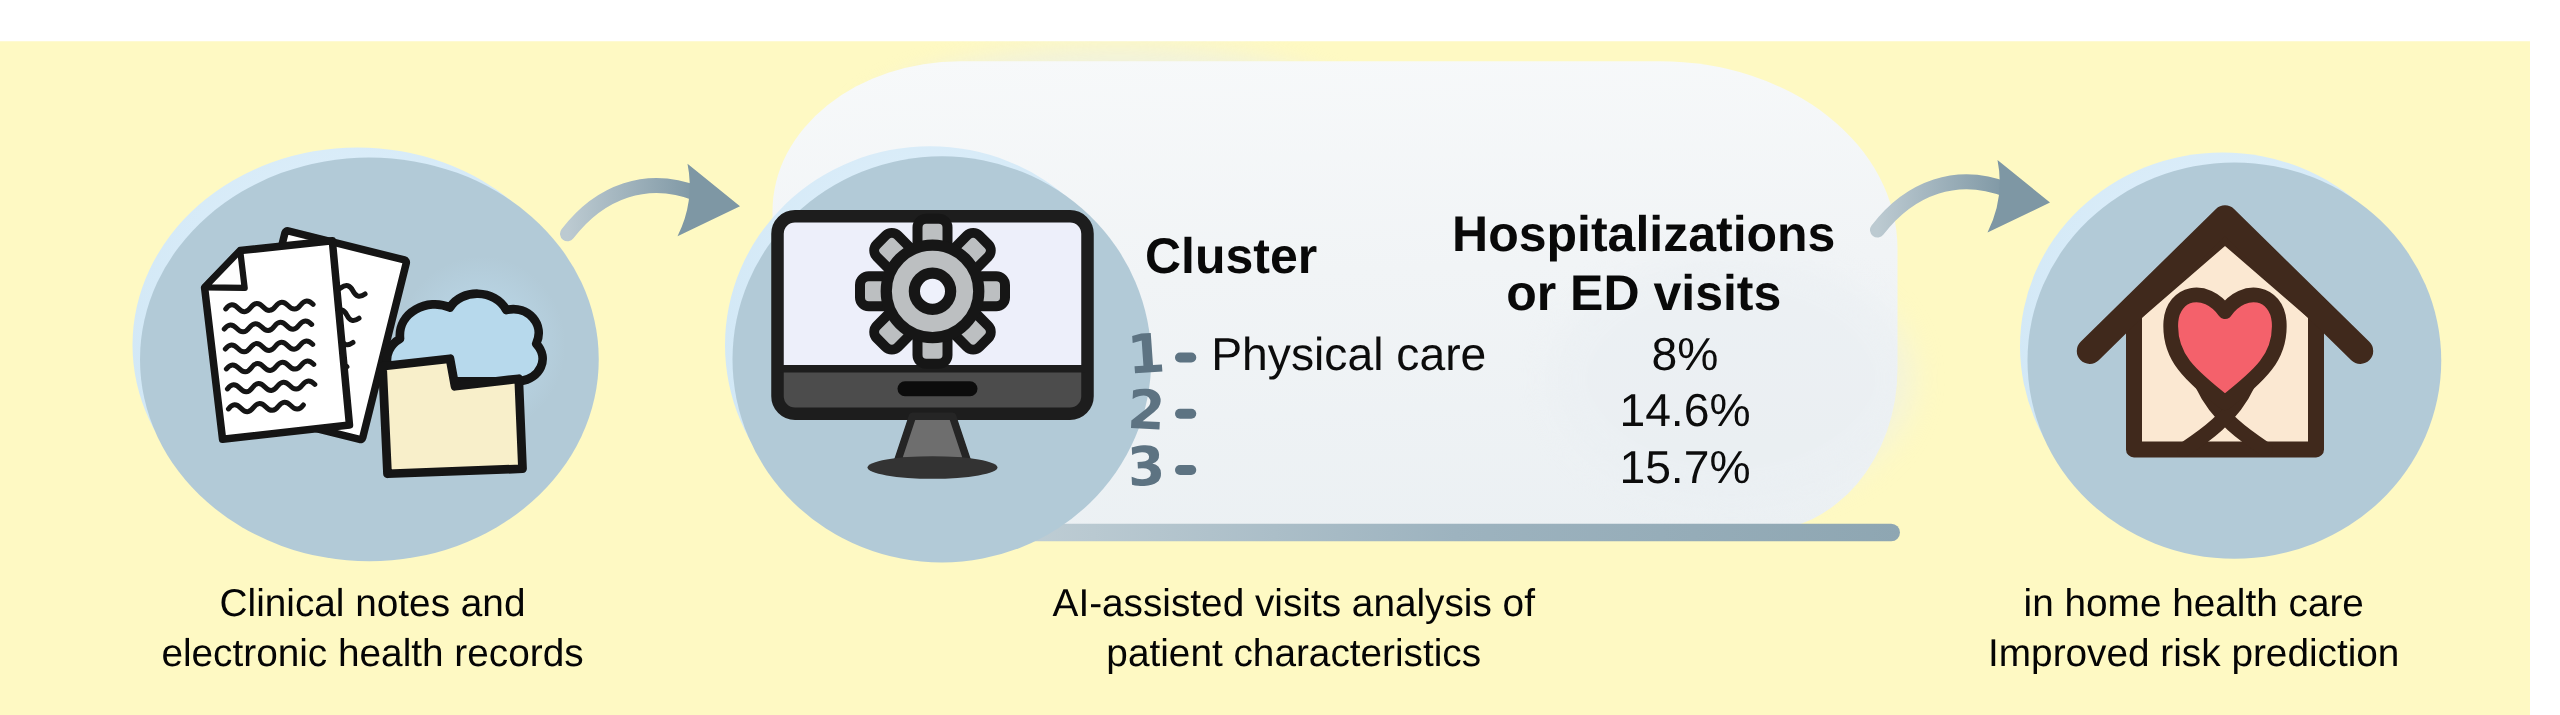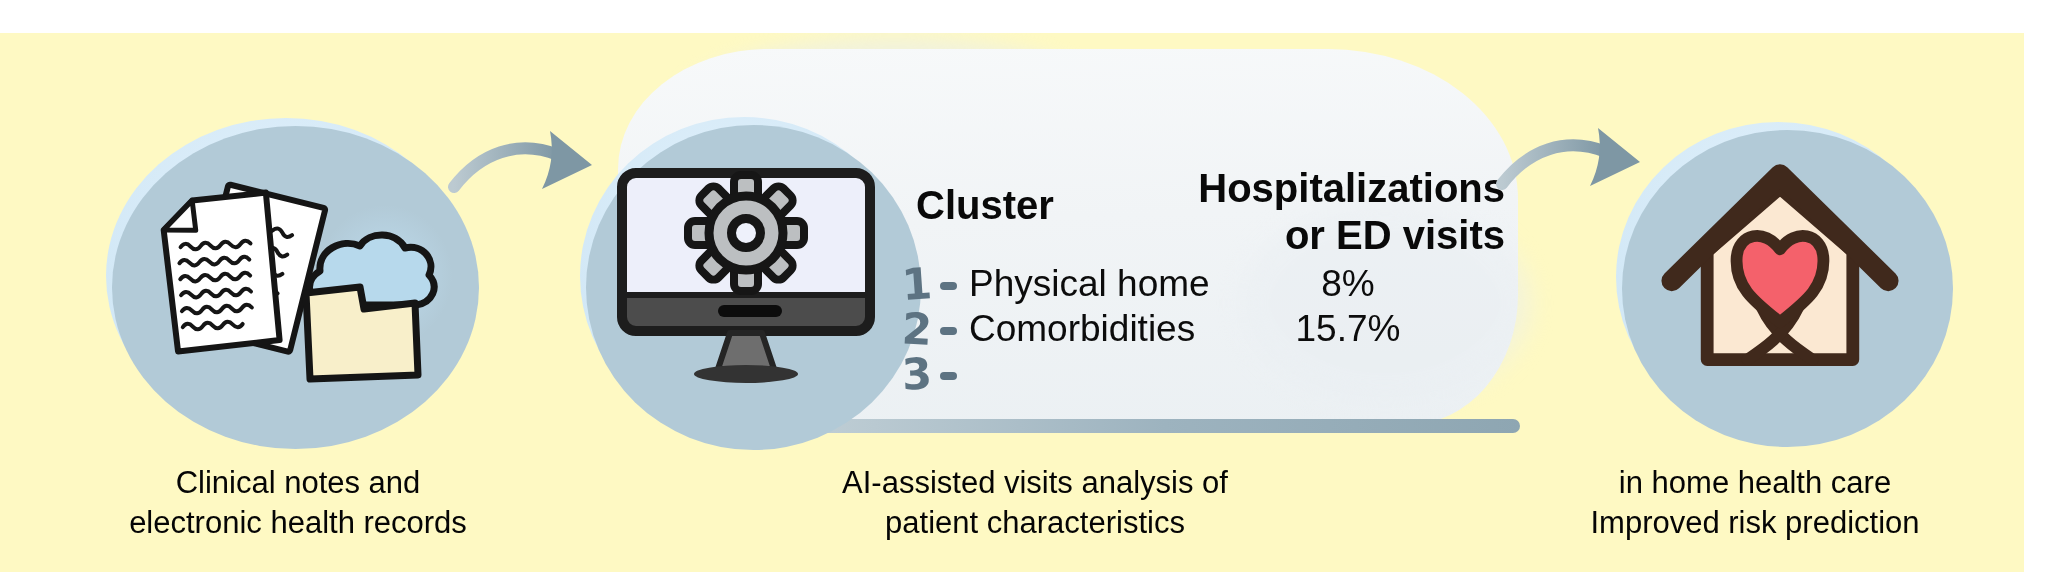--- a/index.html
+++ b/index.html
@@ -43,21 +43,21 @@
     background:radial-gradient(closest-side,#bedcee 0%,rgba(190,220,238,0) 75%);
   }
   .icon{position:absolute;z-index:3;}
   .sq{fill:none;stroke:#151515;stroke-width:4;stroke-linecap:round;}
   
   .arrow{position:absolute;z-index:3;width:150px;height:80px;}
   .a1{left:446px;top:90px;}
   .a2{left:1494px;top:87px;}
   
   .tbl-h1{position:absolute;left:916px;top:150px;z-index:3;font-size:40px;font-weight:bold;color:#090909;}
-  .tbl-h2{position:absolute;left:1125px;top:132px;width:380px;z-index:3;text-align:right;
+  .tbl-h2{position:absolute;left:1125px;top:132px;width:380px;z-index:3;text-align:center;
           font-size:40px;font-weight:bold;line-height:47px;color:#090909;}
   .rows{position:absolute;left:902px;top:228px;z-index:3;}
   .row{display:flex;align-items:center;height:45px;white-space:nowrap;}
   .row-num{font-family:"DejaVu Sans",sans-serif;font-weight:bold;font-size:43px;color:#5d7382;
            width:30px;text-align:center;}
   .row:nth-child(1) .row-num{transform:rotate(-4deg);}
   .row:nth-child(2) .row-num{transform:rotate(3deg);}
   .row:nth-child(3) .row-num{transform:rotate(-3deg);}
   .row-dash{display:inline-block;width:17px;height:8px;border-radius:4px;background:#5d7382;
             margin:4px 12px 0 8px;flex:none;}
@@ -153,34 +153,34 @@
 
   <div class="tbl-h1">Cluster</div>
   <div class="tbl-h2">
     <div>Hospitalizations</div>
     <div>or ED visits</div>
   </div>
   <div class="rows">
     <div class="row">
       <span class="row-num">1</span>
       <span class="row-dash"></span>
-      <span class="row-label">Physical home</span>
+      <span class="row-label">Physical care</span>
     </div>
     <div class="row">
       <span class="row-num">2</span>
       <span class="row-dash"></span>
-      <span class="row-label">Comorbidities</span>
     </div>
     <div class="row">
       <span class="row-num">3</span>
       <span class="row-dash"></span>
     </div>
   </div>
   <div class="vals">
     <div class="val">8%</div>
+    <div class="val">14.6%</div>
     <div class="val">15.7%</div>
   </div>
 
   <svg class="arrow a2" viewBox="0 0 150 80">
     <defs>
         <linearGradient id="ag2" x1="0" y1="0" x2="1" y2="0">
       <stop offset="0" stop-color="#bccad1"></stop>
           <stop offset="1" stop-color="#7e97a4"></stop>
     </linearGradient>
       </defs>

